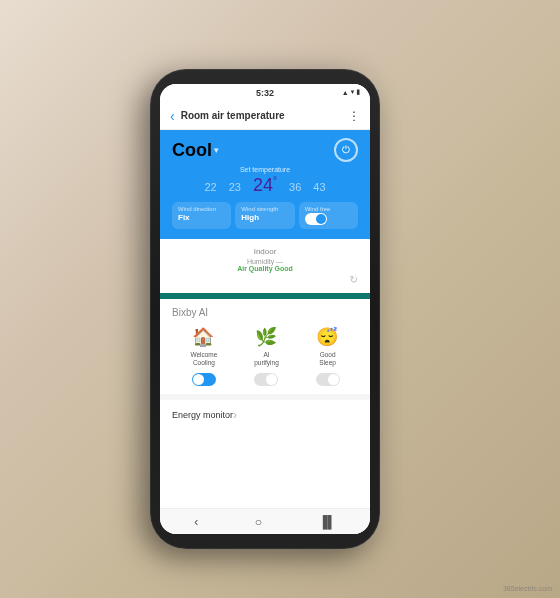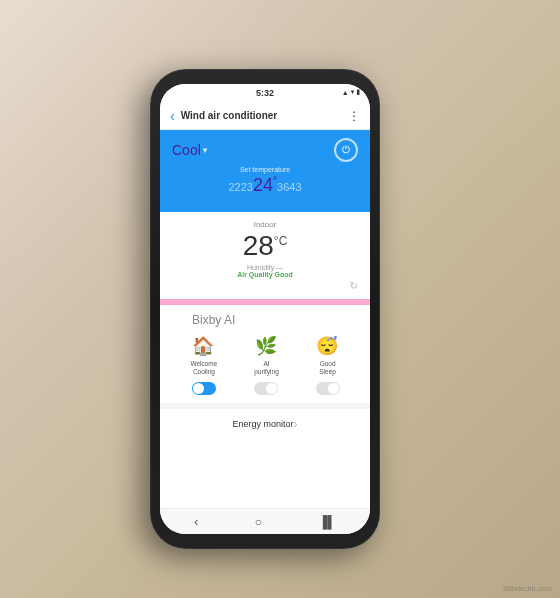--- a/index.html
+++ b/index.html
@@ -41,21 +41,21 @@
       justify-content: center;
       margin-top: 20px;
       margin-left: -30px;
     }
 
     
     .phone-screen {
       width: 210px;
       height: 450px;
       background: #ffffff;
-      border-radius: 25px;
+      border-radius: 16px;
       overflow: hidden;
       position: relative;
     }
 
     
     .status-bar {
       background: #ffffff;
       display: flex;
       justify-content: center;
       align-items: center;
@@ -134,21 +134,21 @@
     }
     .set-temp-label {
       color: rgba(255,255,255,0.8);
       font-size: 7px;
       margin-bottom: 2px;
     }
     .temp-row {
       display: flex;
       justify-content: center;
       align-items: baseline;
-      gap: 0;
+      gap: 12px;
     }
     .temp-num {
       color: rgba(255,255,255,0.6);
       font-size: 11px;
     }
     .temp-num.active {
       color: #4c1d95;
       font-size: 18px;
       font-weight: 300;
     }
@@ -202,21 +202,21 @@
       position: absolute;
       top: 1px;
       right: 1px;
     }
 
     
     .indoor-section {
       background: white;
       padding: 8px 12px;
       text-align: center;
-      border-bottom: 6px solid #f9a8d4;
+      border-bottom: 6px solid #0f766e;
     }
     .indoor-title {
       font-size: 8px;
       color: #888;
       margin-bottom: 2px;
     }
     .indoor-temp {
       font-size: 28px;
       font-weight: 200;
       color: #333;
@@ -247,25 +247,24 @@
       margin-top: 2px;
     }
 
     
     .bixby-section {
       background: white;
       padding: 8px 12px;
       border-bottom: 6px solid #f5f5f5;
     }
     .bixby-title {
-      font-size: 12px;
+      font-size: 10px;
       color: #888;
       margin-bottom: 8px;
       font-weight: 500;
-      margin-left: 20px;
     }
     .bixby-items {
       display: flex;
       justify-content: space-around;
     }
     .bixby-item {
       display: flex;
       flex-direction: column;
       align-items: center;
       gap: 3px;
@@ -304,21 +303,21 @@
     }
     .bixby-toggle:not(.on) .bixby-toggle-knob {
       right: 1px;
     }
 
     
     .energy-section {
       background: white;
       padding: 8px 12px;
       display: flex;
-      justify-content: center;
+      justify-content: flex-start;
       align-items: center;
     }
     .energy-title {
       font-size: 9px;
       color: #333;
       font-weight: 500;
     }
     .energy-arrow {
       color: #bbb;
       font-size: 12px;
@@ -367,53 +366,68 @@
           <span class="status-time">5:32</span>
           <div class="status-icons">
             <span>▲</span>
             <span>▾</span>
             <span>▮</span>
           </div>
         </div>
 
         <div class="top-nav">
           <span class="back-btn">‹</span>
-          <span class="nav-title">Wind air conditioner</span>
+          <span class="nav-title">Room air temperature</span>
           <span class="nav-dots">⋮</span>
         </div>
 
         <div class="ac-header">
           <div class="mode-row">
             <div style="display:flex;align-items:center;gap:2px;">
-              <span style="color:#4c1d95;font-size:14px;font-weight:400;">Cool</span>
+              <span style="color:#000000;font-size:18px;font-weight:700;">Cool</span>
               <span style="color:rgba(255,255,255,0.8);font-size:9px;">▾</span>
             </div>
             <div class="power-btn">
               <span>⏻</span>
             </div>
           </div>
 
           <div class="temp-section">
             <div class="set-temp-label">Set temperature</div>
             <div class="temp-row">
               <span class="temp-num">22</span>
               <span class="temp-num">23</span>
               <span class="temp-num active">24<span class="temp-degree">°</span></span>
               <span class="temp-num">36</span>
               <span class="temp-num">43</span>
             </div>
           </div>
 
+          <div class="controls-row">
+            <div class="control-box">
+              <div class="control-label">Wind direction</div>
+              <div class="control-value">Fix</div>
+            </div>
+            <div class="control-box">
+              <div class="control-label">Wind strength</div>
+              <div class="control-value">High</div>
+            </div>
+            <div class="control-box">
+              <div class="control-label">Wind free</div>
+              <div class="control-toggle">
+                <div class="toggle-switch on">
+                  <div class="toggle-knob"></div>
+                </div>
+              </div>
+            </div>
+          </div>
         </div>
 
         <div class="indoor-section">
           <div class="indoor-title">Indoor</div>
-          <div class="indoor-temp">
-            <span>28</span><span class="indoor-temp-unit">°C</span>
-          </div>
           <div class="indoor-humidity">Humidity —</div>
           <div class="indoor-quality">
             <span>Air Quality</span>
             <span>Good</span>
           </div>
           <div class="refresh-icon">↻</div>
         </div>
 
         <div class="bixby-section">
           <div class="bixby-title">Bixby AI</div>

